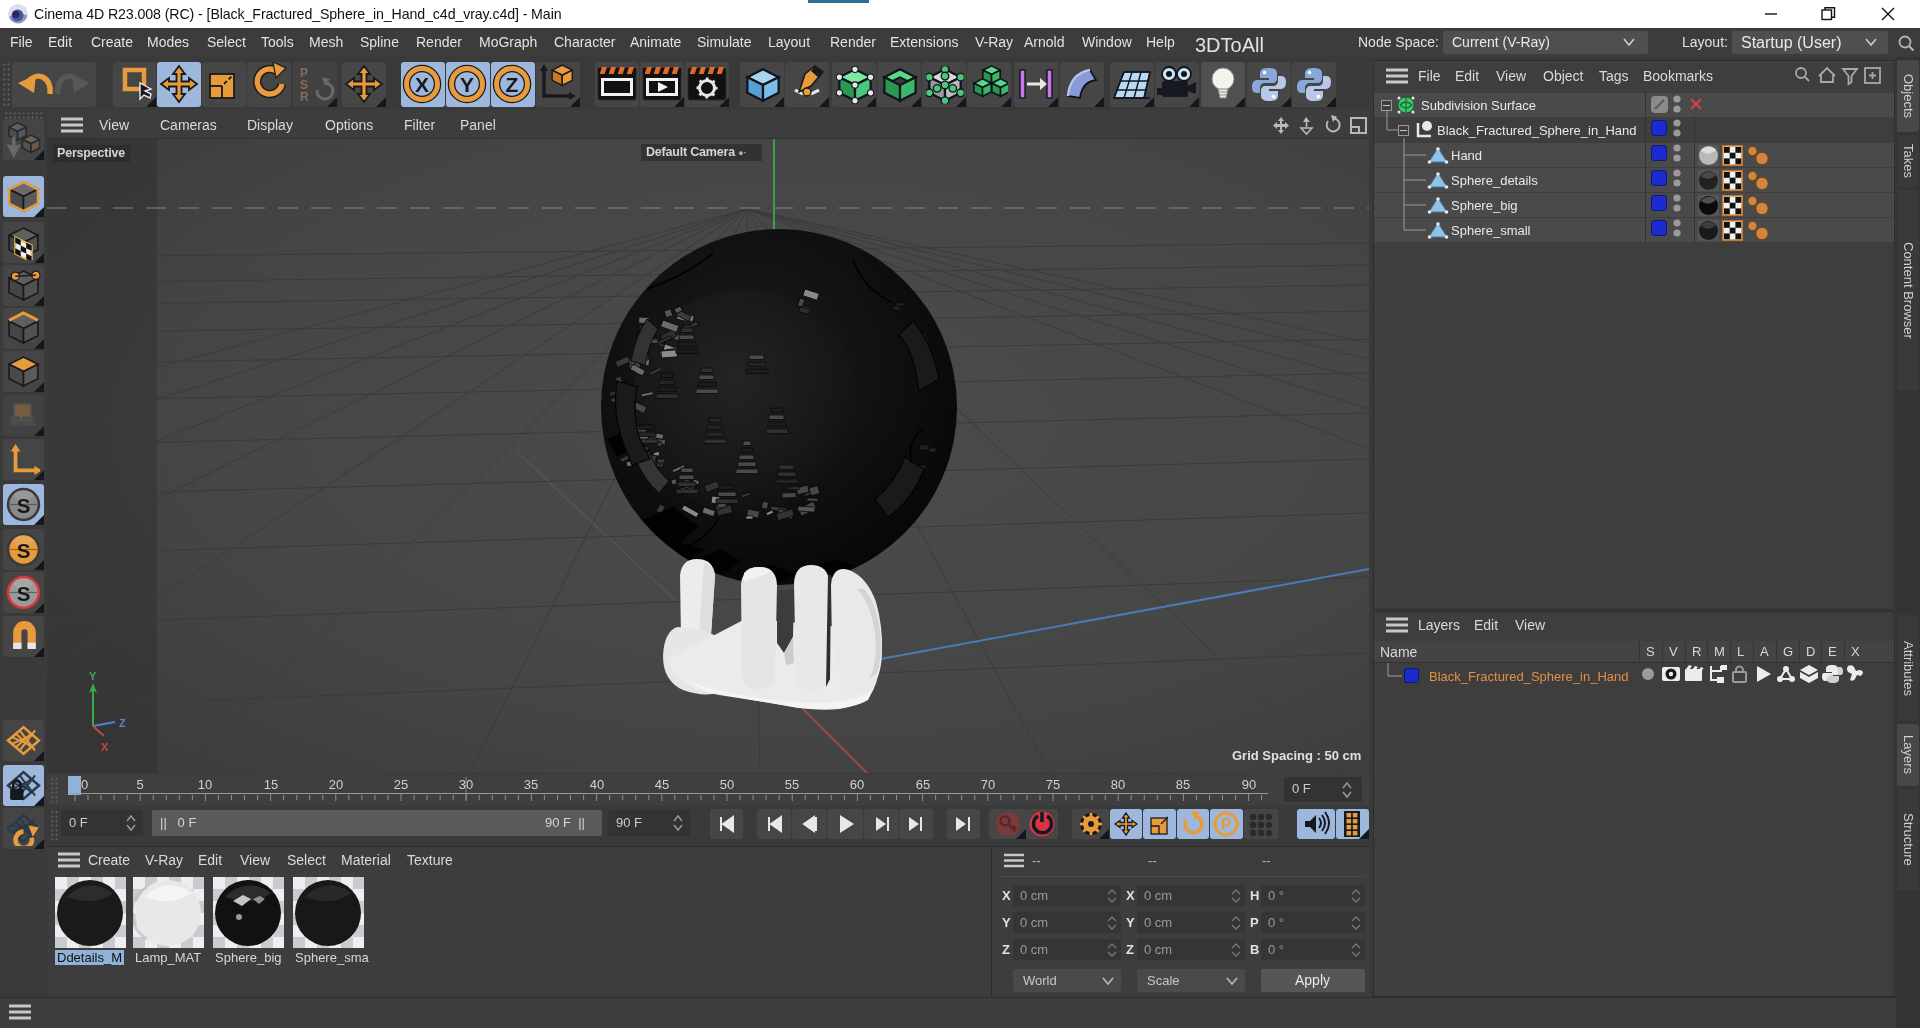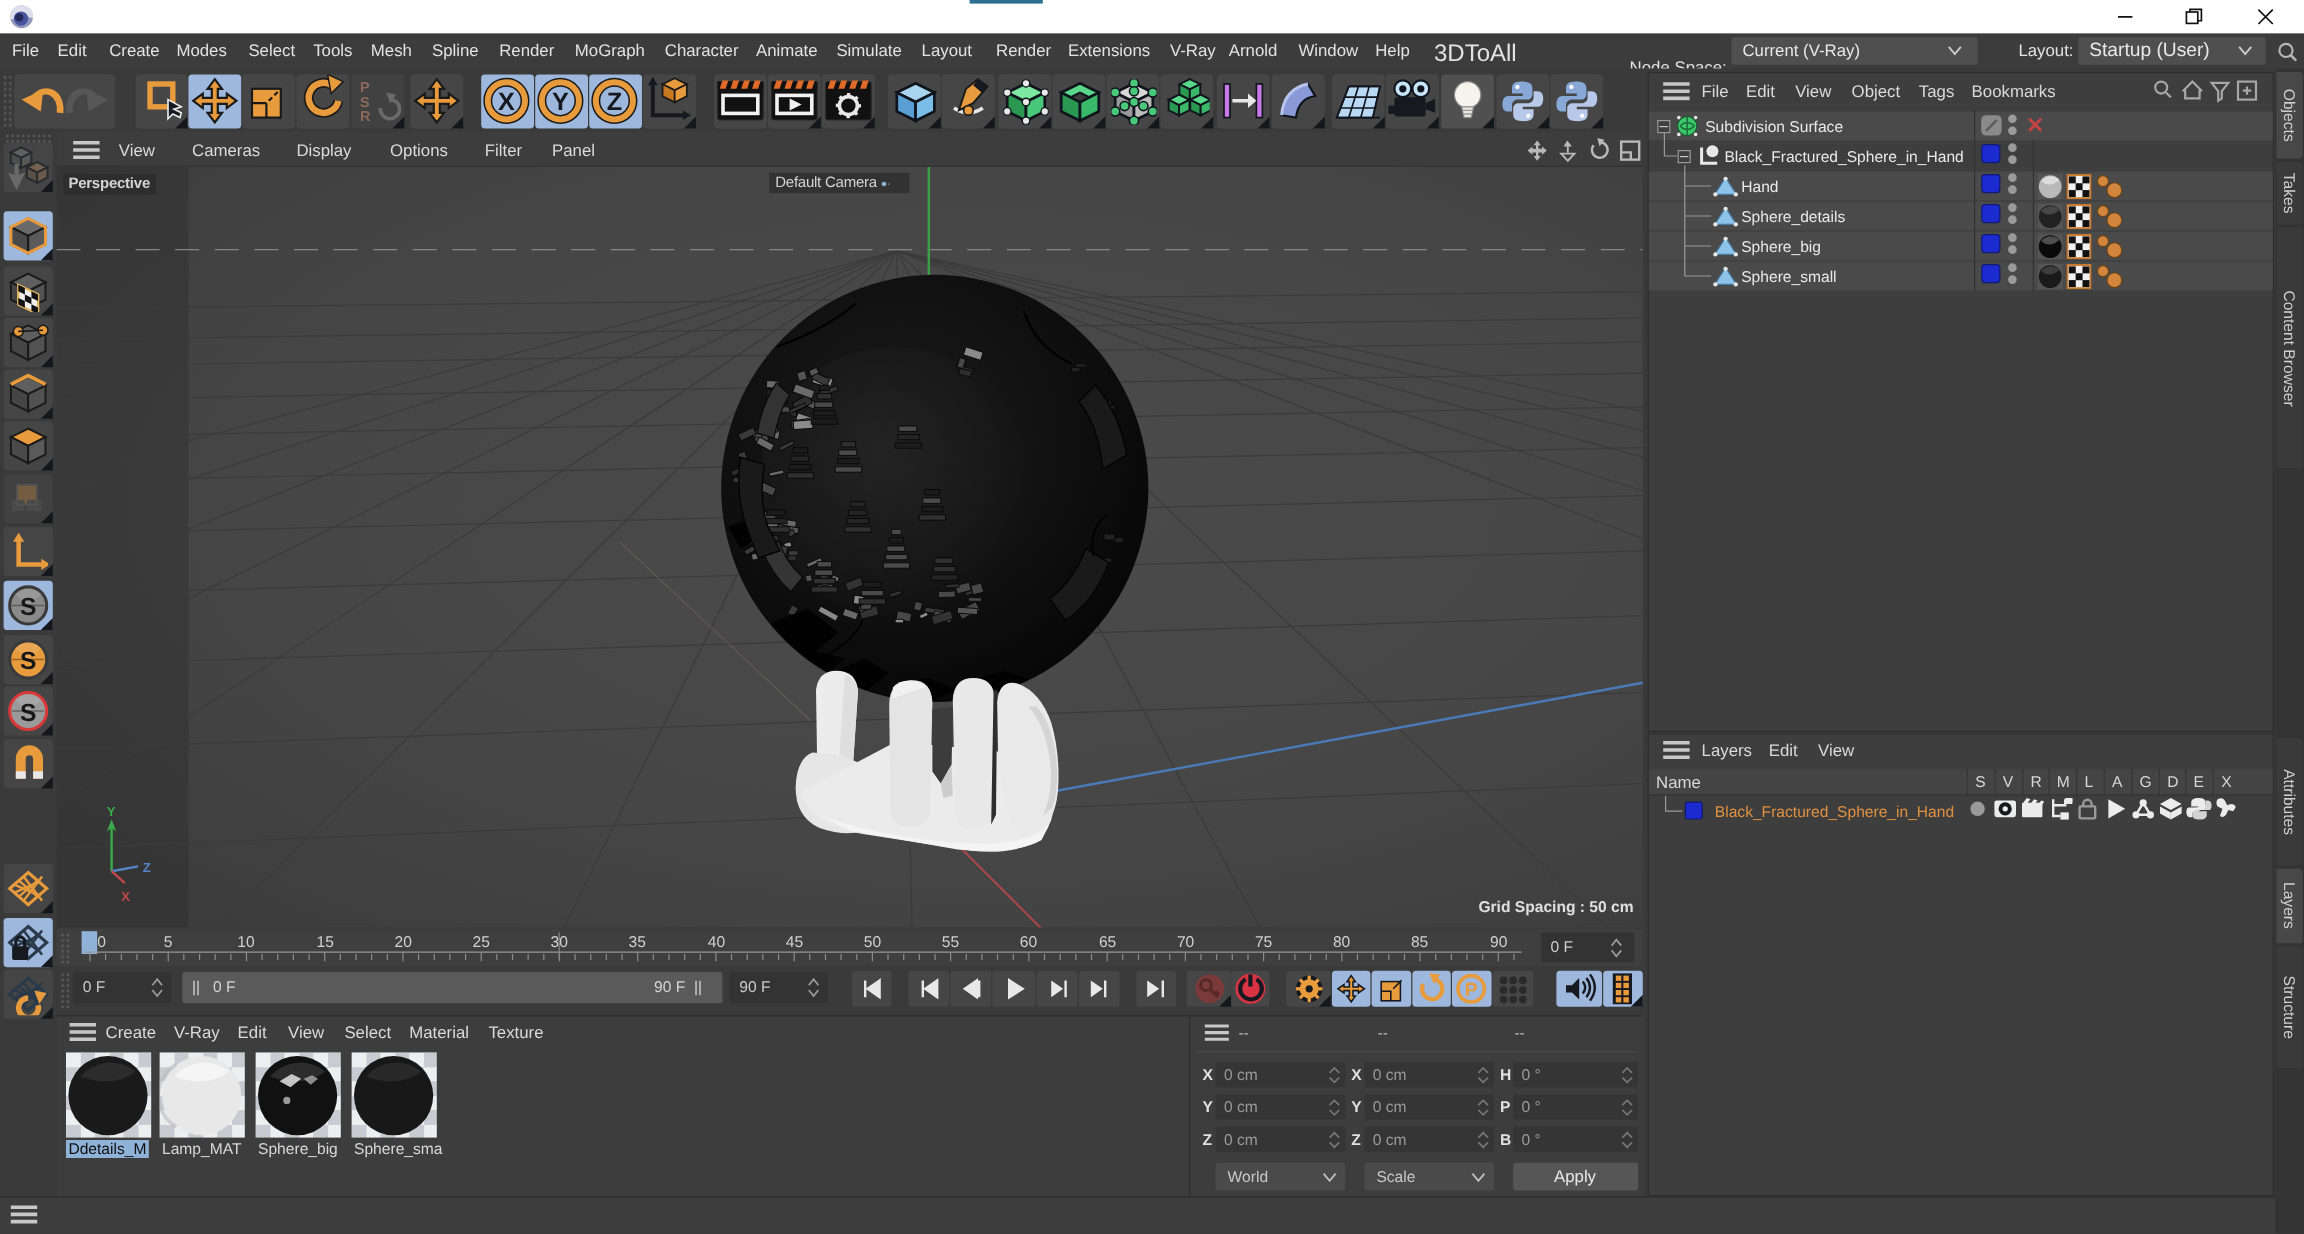--- a/index.html
+++ b/index.html
@@ -10,20 +10,21 @@
 <div style="position:absolute;top:0;left:0;width:1920px;height:1028px;">
 
 <div class="abs" style="left:0;top:0;width:1920px;height:28px;background:#ffffff;"></div>
 <div class="abs" style="left:808px;top:0;width:61px;height:3px;background:#2d6f92;"></div>
 <svg class="abs" style="left:7px;top:3px" width="22" height="22" viewBox="0 0 22 22">
   <circle cx="11" cy="11" r="9.5" fill="#9298bc"></circle>
   <path d="M1.8 13.5 A9.5 9.5 0 0 1 11 1.5 A9.5 9.5 0 0 1 20.6 12.5 L15 10.5 L6.5 12.5 Z" fill="#dde0ec"></path>
   <circle cx="10.5" cy="12.5" r="6" fill="#4a55a0"></circle>
   <circle cx="9" cy="11.5" r="3.5" fill="#232a58"></circle>
 </svg>
+<div class="txt" style="left:34px;top:6px;font-size:14.2px;color:#101010;font-weight:normal;letter-spacing:-0.1px;">Cinema 4D R23.008 (RC) - [Black_Fractured_Sphere_in_Hand_c4d_vray.c4d] - Main</div>
 <svg class="abs" style="left:1760px;top:4px" width="150" height="20" viewBox="0 0 150 20">
   <line x1="5" y1="10" x2="17" y2="10" stroke="#111" stroke-width="1.4"></line>
   <rect x="62" y="6" width="9.5" height="9.5" fill="#fff" stroke="#111" stroke-width="1.4"></rect>
   <path d="M65 6 v-2.2 h9.5 v9.5 h-3" fill="none" stroke="#111" stroke-width="1.4"></path>
   <path d="M122 4 L134 16 M134 4 L122 16" stroke="#111" stroke-width="1.4"></path>
 </svg>
 <div class="abs" style="left:0;top:28px;width:1920px;height:29px;background:#3c3c3c;"></div>
 <div class="txt" style="left:10px;top:34px;font-size:14px;color:#e2e2e2;font-weight:normal;">File</div>
 <div class="txt" style="left:48px;top:34px;font-size:14px;color:#e2e2e2;font-weight:normal;">Edit</div>
 <div class="txt" style="left:91px;top:34px;font-size:14px;color:#e2e2e2;font-weight:normal;">Create</div>
@@ -38,21 +39,21 @@
 <div class="txt" style="left:630px;top:34px;font-size:14px;color:#e2e2e2;font-weight:normal;">Animate</div>
 <div class="txt" style="left:697px;top:34px;font-size:14px;color:#e2e2e2;font-weight:normal;">Simulate</div>
 <div class="txt" style="left:768px;top:34px;font-size:14px;color:#e2e2e2;font-weight:normal;">Layout</div>
 <div class="txt" style="left:830px;top:34px;font-size:14px;color:#e2e2e2;font-weight:normal;">Render</div>
 <div class="txt" style="left:890px;top:34px;font-size:14px;color:#e2e2e2;font-weight:normal;">Extensions</div>
 <div class="txt" style="left:975px;top:34px;font-size:14px;color:#e2e2e2;font-weight:normal;">V-Ray</div>
 <div class="txt" style="left:1024px;top:34px;font-size:14px;color:#e2e2e2;font-weight:normal;text-align:right;">Arnold</div>
 <div class="txt" style="left:1082px;top:34px;font-size:14px;color:#e2e2e2;font-weight:normal;">Window</div>
 <div class="txt" style="left:1146px;top:34px;font-size:14px;color:#e2e2e2;font-weight:normal;">Help</div>
 <div class="txt" style="left:1195px;top:34px;font-size:20px;color:#e2e2e2;font-weight:normal;">3DToAll</div>
-<div class="txt" style="left:1358px;top:48px;font-size:14px;color:#e2e2e2;font-weight:normal;">Node Space:</div>
+<div class="txt" style="left:1358px;top:34px;font-size:14px;color:#e2e2e2;font-weight:normal;">Node Space:</div>
 <div class="abs" style="left:1443px;top:31px;width:205px;height:23px;background:#4f4f4f;border-radius:2px;"></div>
 <div class="txt" style="left:1452px;top:34px;font-size:14px;color:#e8e8e8;font-weight:normal;">Current (V-Ray)</div>
 <svg class="abs" style="left:1622px;top:38px" width="14" height="9" viewBox="0 0 14 9">
       <path d="M2 1 L7 7 L12 1" fill="none" stroke="#ccc" stroke-width="1.6"></path>
     </svg>
 <div class="txt" style="left:1682px;top:34px;font-size:14px;color:#e2e2e2;font-weight:normal;">Layout:</div>
 <div class="abs" style="left:1732px;top:31px;width:156px;height:23px;background:#4f4f4f;border-radius:2px;"></div>
 <div class="txt" style="left:1741px;top:34px;font-size:16px;color:#e8e8e8;font-weight:normal;">Startup (User)</div>
 <svg class="abs" style="left:1864px;top:38px" width="14" height="9" viewBox="0 0 14 9">
       <path d="M2 1 L7 7 L12 1" fill="none" stroke="#ccc" stroke-width="1.6"></path>
@@ -791,21 +792,21 @@
 <line x1="46" y1="587" x2="46" y2="551" stroke="#3aab4a" stroke-width="2"></line>
 <polygon points="46,544 42,554 46,551 50,554" fill="#3aab4a"></polygon>
 <text x="42" y="541" fill="#3aab4a">Y</text>
 <line x1="46" y1="587" x2="68" y2="583" stroke="#5585c8" stroke-width="2"></line>
 <text x="72" y="588" fill="#5585c8">Z</text>
 <line x1="46" y1="587" x2="57" y2="597" stroke="#c04848" stroke-width="2"></line>
 <text x="54" y="612" fill="#c04848">X</text>
 </g>
 </svg>
 <div class="abs" style="left:53px;top:145px;padding:1px 5px 2px 4px;background:rgba(44,44,44,0.85);font-size:12.5px;font-weight:bold;color:#d4d4d4;letter-spacing:-0.2px;">Perspective</div>
-<div class="abs" style="left:641px;top:144px;padding:1px 16px 2px 5px;background:rgba(44,44,44,0.75);font-size:12.5px;font-weight:normal;color:#d4d4d4;letter-spacing:-0.2px;">Default Camera <span style="font-size:9px;color:#90b4d0;">●·</span></div>
+<div class="abs" style="left:641px;top:144px;padding:1px 16px 2px 5px;background:rgba(44,44,44,0.75);font-size:12.5px;font-weight:bold;color:#d4d4d4;letter-spacing:-0.2px;">Default Camera <span style="font-size:9px;color:#90b4d0;">●·</span></div>
 <div class="txt" style="left:1232px;top:748px;font-size:13px;color:#e0e0e0;font-weight:bold;">Grid Spacing : 50 cm</div>
 <div class="abs" style="left:47px;top:774px;width:1322px;height:31px;background:#3f3f3f;"></div>
 <div class="abs" style="left:50px;top:777px;width:8px;height:26px;background-image:radial-gradient(#5c5c5c 1.1px, transparent 1.2px);background-size:4.4px 4.5px;"></div>
 <div class="abs" style="left:68px;top:776px;width:13px;height:19px;background:#8fb2d8;"></div>
 <svg class="abs" style="left:60px;top:774px" width="1270" height="31" viewBox="0 0 1270 31">
       <g font-family="Liberation Sans" font-size="13" fill="#d0d0d0">
         <text x="21" y="15" text-anchor="start">0</text>
         <text x="80" y="15" text-anchor="middle">5</text>
         <text x="145" y="15" text-anchor="middle">10</text>
         <text x="211" y="15" text-anchor="middle">15</text>

